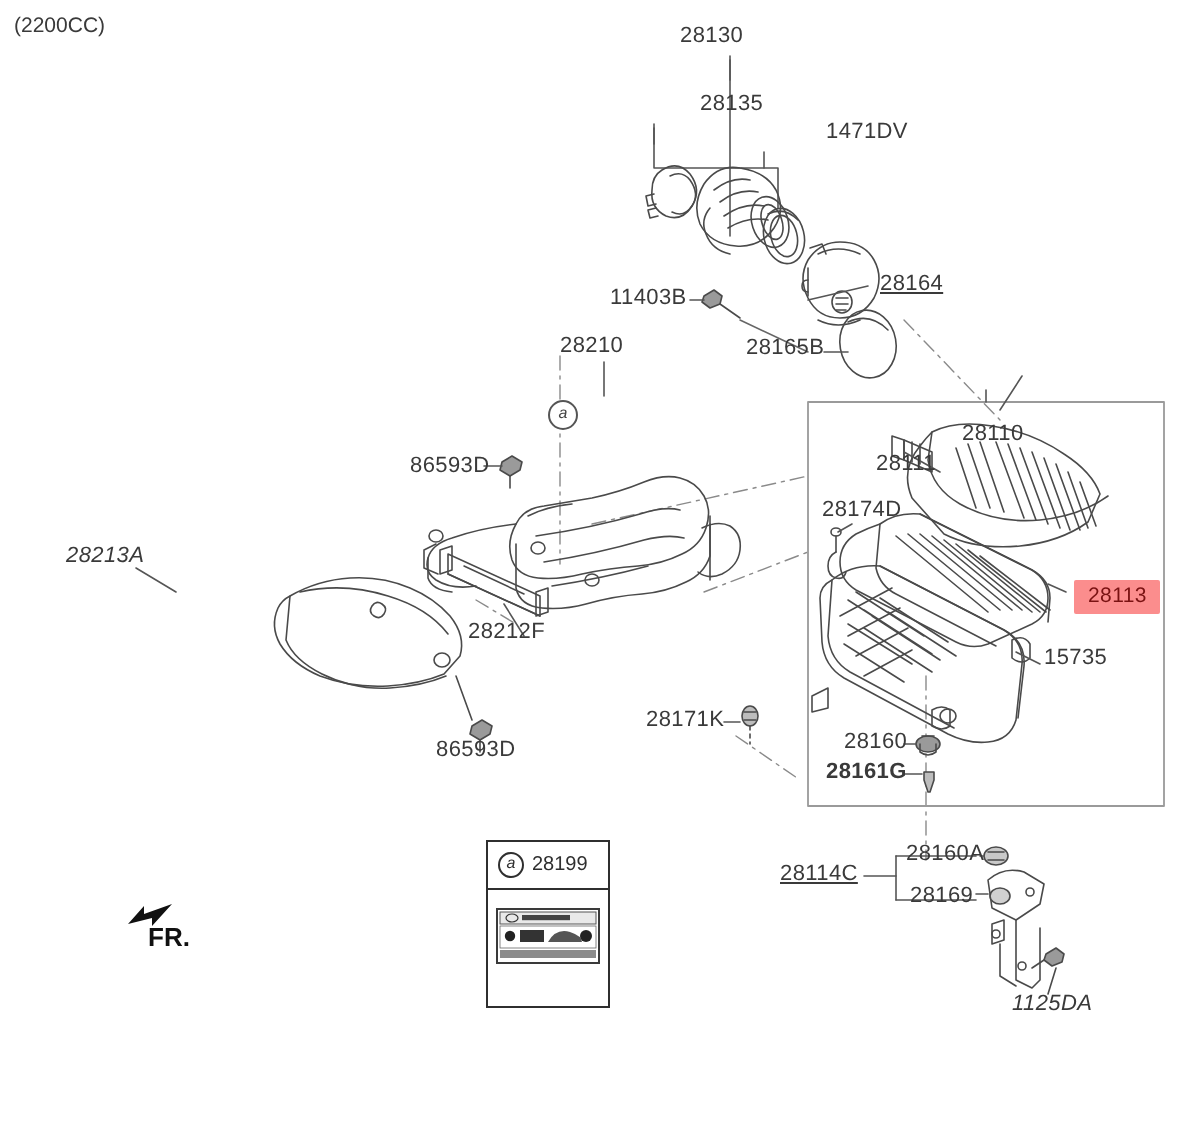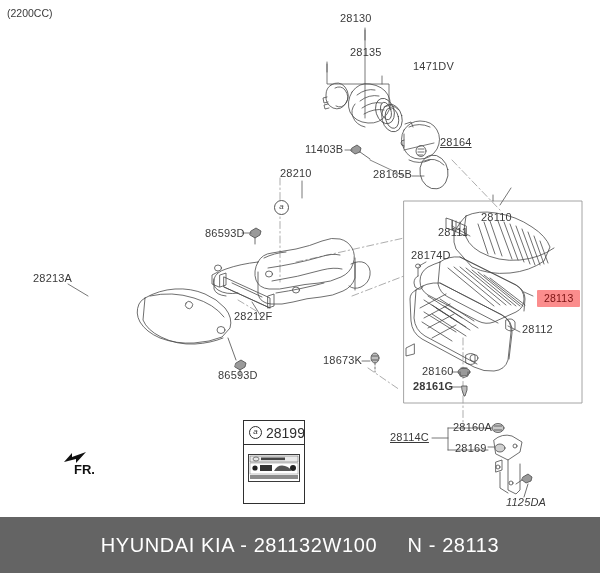--- a/index.html
+++ b/index.html
@@ -47,21 +47,21 @@
   }
   #legend-row{
     height:24px;border-bottom:1px solid #2f2f2f;
     display:flex;align-items:center;gap:4px;padding-left:5px;box-sizing:border-box;
   }
   .circ-a{
     width:11px;height:11px;border:1px solid #2f2f2f;border-radius:50%;
     font-size:8px;line-height:10px;text-align:center;color:#2f2f2f;
     font-style:italic;background:#fff;flex:0 0 auto;
   }
-  #legend-num{font-size:14px;color:#2f2f2f;}
+  #legend-num{font-size:10px;color:#2f2f2f;}
   #legend-sticker{
     margin:9px auto 0 auto;width:50px;height:26px;
     border:1px solid #3a3a3a;background:#fff;position:relative;overflow:hidden;
   }
   
   #footer-bar{
     position:absolute;left:0;top:517px;width:600px;height:56px;
     background:#646464;display:flex;align-items:center;justify-content:center;
   }
   #footer-text{
@@ -308,25 +308,25 @@
     <div class="lbl" style="left:310px;top:47px;margin-left:40px;">28135</div>
     <div class="lbl" style="left:373px;top:61px;margin-left:40px;">1471DV</div>
     <div class="lbl" style="left:305px;top:144px;">11403B</div>
     <div class="lbl" style="left:440px;top:137px;text-decoration:underline;">28164</div>
     <div class="lbl" style="left:373px;top:169px;">28165B</div>
     <div class="lbl" style="left:481px;top:180px;margin-top:32px;">28110</div>
     <div class="lbl" style="left:280px;top:168px;text-align:right;">28210</div>
     <div class="lbl" style="left:205px;top:228px;">86593D</div>
     <div class="lbl" style="left:438px;top:227px;">28111</div>
     <div class="lbl" style="left:411px;top:250px;">28174D</div>
-    <div class="lbl" style="left:33px;top:273px;">28213A</div>
+    <div class="lbl" style="left:33px;top:273px;font-style:italic;">28213A</div>
     <div class="lbl" style="left:234px;top:311px;">28212F</div>
     <div class="lbl hl" style="left:537px;top:290px;">28113</div>
-    <div class="lbl" style="left:522px;top:324px;">28112</div>
-    <div class="lbl" style="left:323px;top:355px;">18673K</div>
+    <div class="lbl" style="left:522px;top:324px;">15735</div>
+    <div class="lbl" style="left:323px;top:355px;">28171K</div>
     <div class="lbl" style="left:218px;top:370px;">86593D</div>
     <div class="lbl" style="left:422px;top:366px;text-align:center;">28160</div>
     <div class="lbl" style="left:413px;top:381px;font-weight:bold;">28161G</div>
     <div class="lbl" style="left:453px;top:422px;">28160A</div>
     <div class="lbl" style="left:390px;top:432px;text-decoration:underline;">28114C</div>
     <div class="lbl" style="left:455px;top:443px;">28169</div>
     <div class="lbl" style="left:506px;top:497px;font-style:italic;">1125DA</div>
   </div>
 
   <div id="fr-marker">
@@ -349,29 +349,14 @@
         <rect x="1" y="8" width="48" height="11" fill="#fff" stroke="#666" stroke-width="0.4"></rect>
         <circle cx="6" cy="13" r="2.6" fill="#222"></circle>
         <rect x="11" y="10" width="12" height="6" fill="#333"></rect>
         <path d="M25,16 q4,-7 11,-5 q6,2 6,5 z" fill="#555"></path>
         <circle cx="44" cy="13" r="3" fill="#222"></circle>
         <rect x="1" y="20" width="48" height="4" fill="#8b8b8b"></rect>
       </svg>
     </div>
   </div>
 
-  <div id="footer-bar">
-    <div id="footer-text">
-      <span>HYUNDAI  KIA</span>
-      <span> </span>
-      <span>-</span>
-      <span> </span>
-      <span>281132W100</span>
-      <span class="gap"></span>
-      <span>N</span>
-      <span> </span>
-      <span>-</span>
-      <span> </span>
-      <span>28113</span>
-    </div>
-  </div>
 
 </div>
 
 </body></html>

